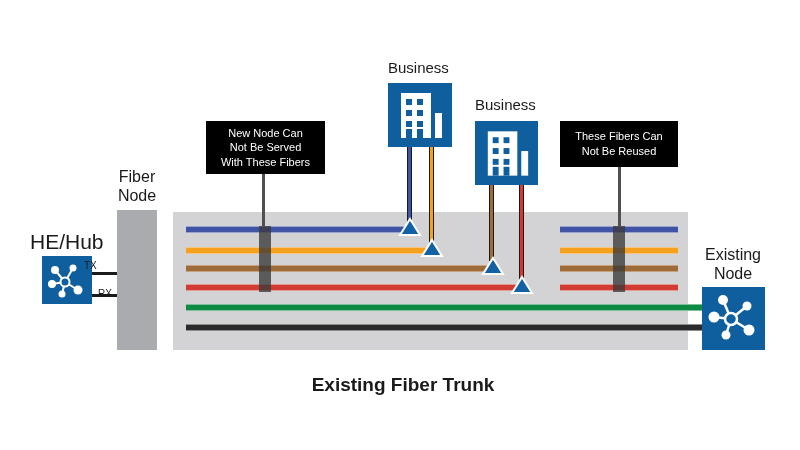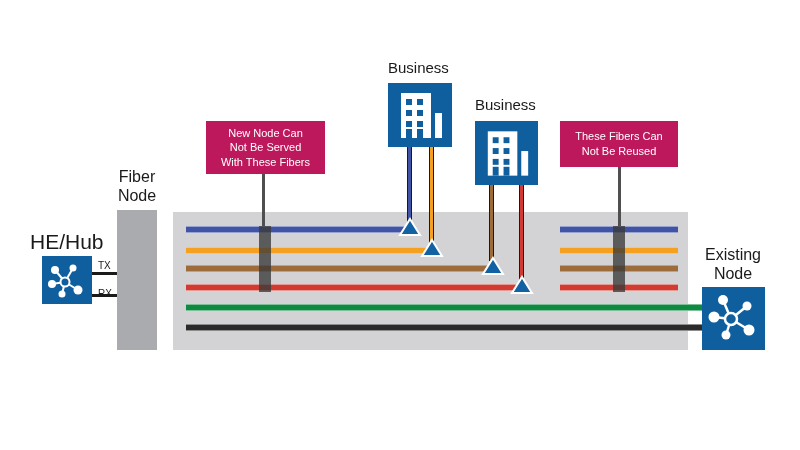--- a/index.html
+++ b/index.html
@@ -12,21 +12,21 @@
   .node-label{font-size:16px;line-height:1.18;text-align:center;white-space:pre-line;color:#1a1a1a;}
   .hub-label{font-size:21px;}
   .biz-label{font-size:15px;}
   .trunk-title{font-size:19px;font-weight:700;text-align:center;color:#1a1a1a;}
   
   .frame-rect{background:#a9abae;width:40px;height:140px;}
   .trunk-rect{background:#d3d3d5;width:515px;height:138px;}
   .blue-box{background:#0f5f9f;}
   
   .callout{
-    background:#be185d;color:#ffffff;font-size:11px;line-height:1.32;
+    background:#000000;color:#ffffff;font-size:11px;line-height:1.32;
     display:flex;align-items:center;justify-content:center;text-align:center;white-space:pre-line;
   }
   .leader{width:3px;background:#4f4f4f;}
   .splice-marker{width:12px;height:66px;background:rgba(58,58,58,0.78);}
   
   .fiber{height:5px;border-top:1px solid;border-bottom:1px solid;}
   .f-blue  {background:#4053a4;border-color:#9aa4d0;}
   .f-orange{background:#f5a01e;border-color:#f9c47d;}
   .f-brown {background:#9e6b3a;border-color:#c7a179;}
   .f-red   {background:#d23b33;border-color:#e59a90;}
@@ -59,21 +59,21 @@
         <g fill="#ffffff">
           <circle cx="13" cy="14" r="4"></circle>
           <circle cx="31" cy="12" r="3.5"></circle>
           <circle cx="10" cy="28" r="4"></circle>
           <circle cx="20" cy="38" r="3.5"></circle>
           <circle cx="36" cy="34" r="4.5"></circle>
         </g>
       </svg>
     </span>
   </div>
-  <div class="abs txrx-label" style="left:84px;top:260px;margin-left:14px;">TX</div>
+  <div class="abs txrx-label" style="left:84px;top:260px;">TX</div>
   <div class="abs txrx-line" style="left:92px;top:272px;"></div>
   <div class="abs txrx-label" style="left:98px;top:288px;">RX</div>
   <div class="abs txrx-line" style="left:92px;top:294px;"></div>
 
   <div class="abs node-label" style="left:97px;top:168px;width:80px;">Fiber
 Node</div>
   <div class="abs frame-rect" style="left:117px;top:210px;"></div>
 
   <div class="abs trunk-rect" style="left:173px;top:212px;"></div>
 
@@ -185,14 +185,15 @@
           <circle cx="21" cy="13" r="5"></circle>
           <circle cx="45" cy="19" r="4.5"></circle>
           <circle cx="12" cy="30" r="5.5"></circle>
           <circle cx="24" cy="48" r="4.5"></circle>
           <circle cx="47" cy="43" r="5.5"></circle>
         </g>
       </svg>
     </span>
   </div>
 
+  <div class="abs trunk-title" style="left:173px;top:374px;width:460px;">Existing Fiber Trunk</div>
 
 </div>
 
 </body></html>

